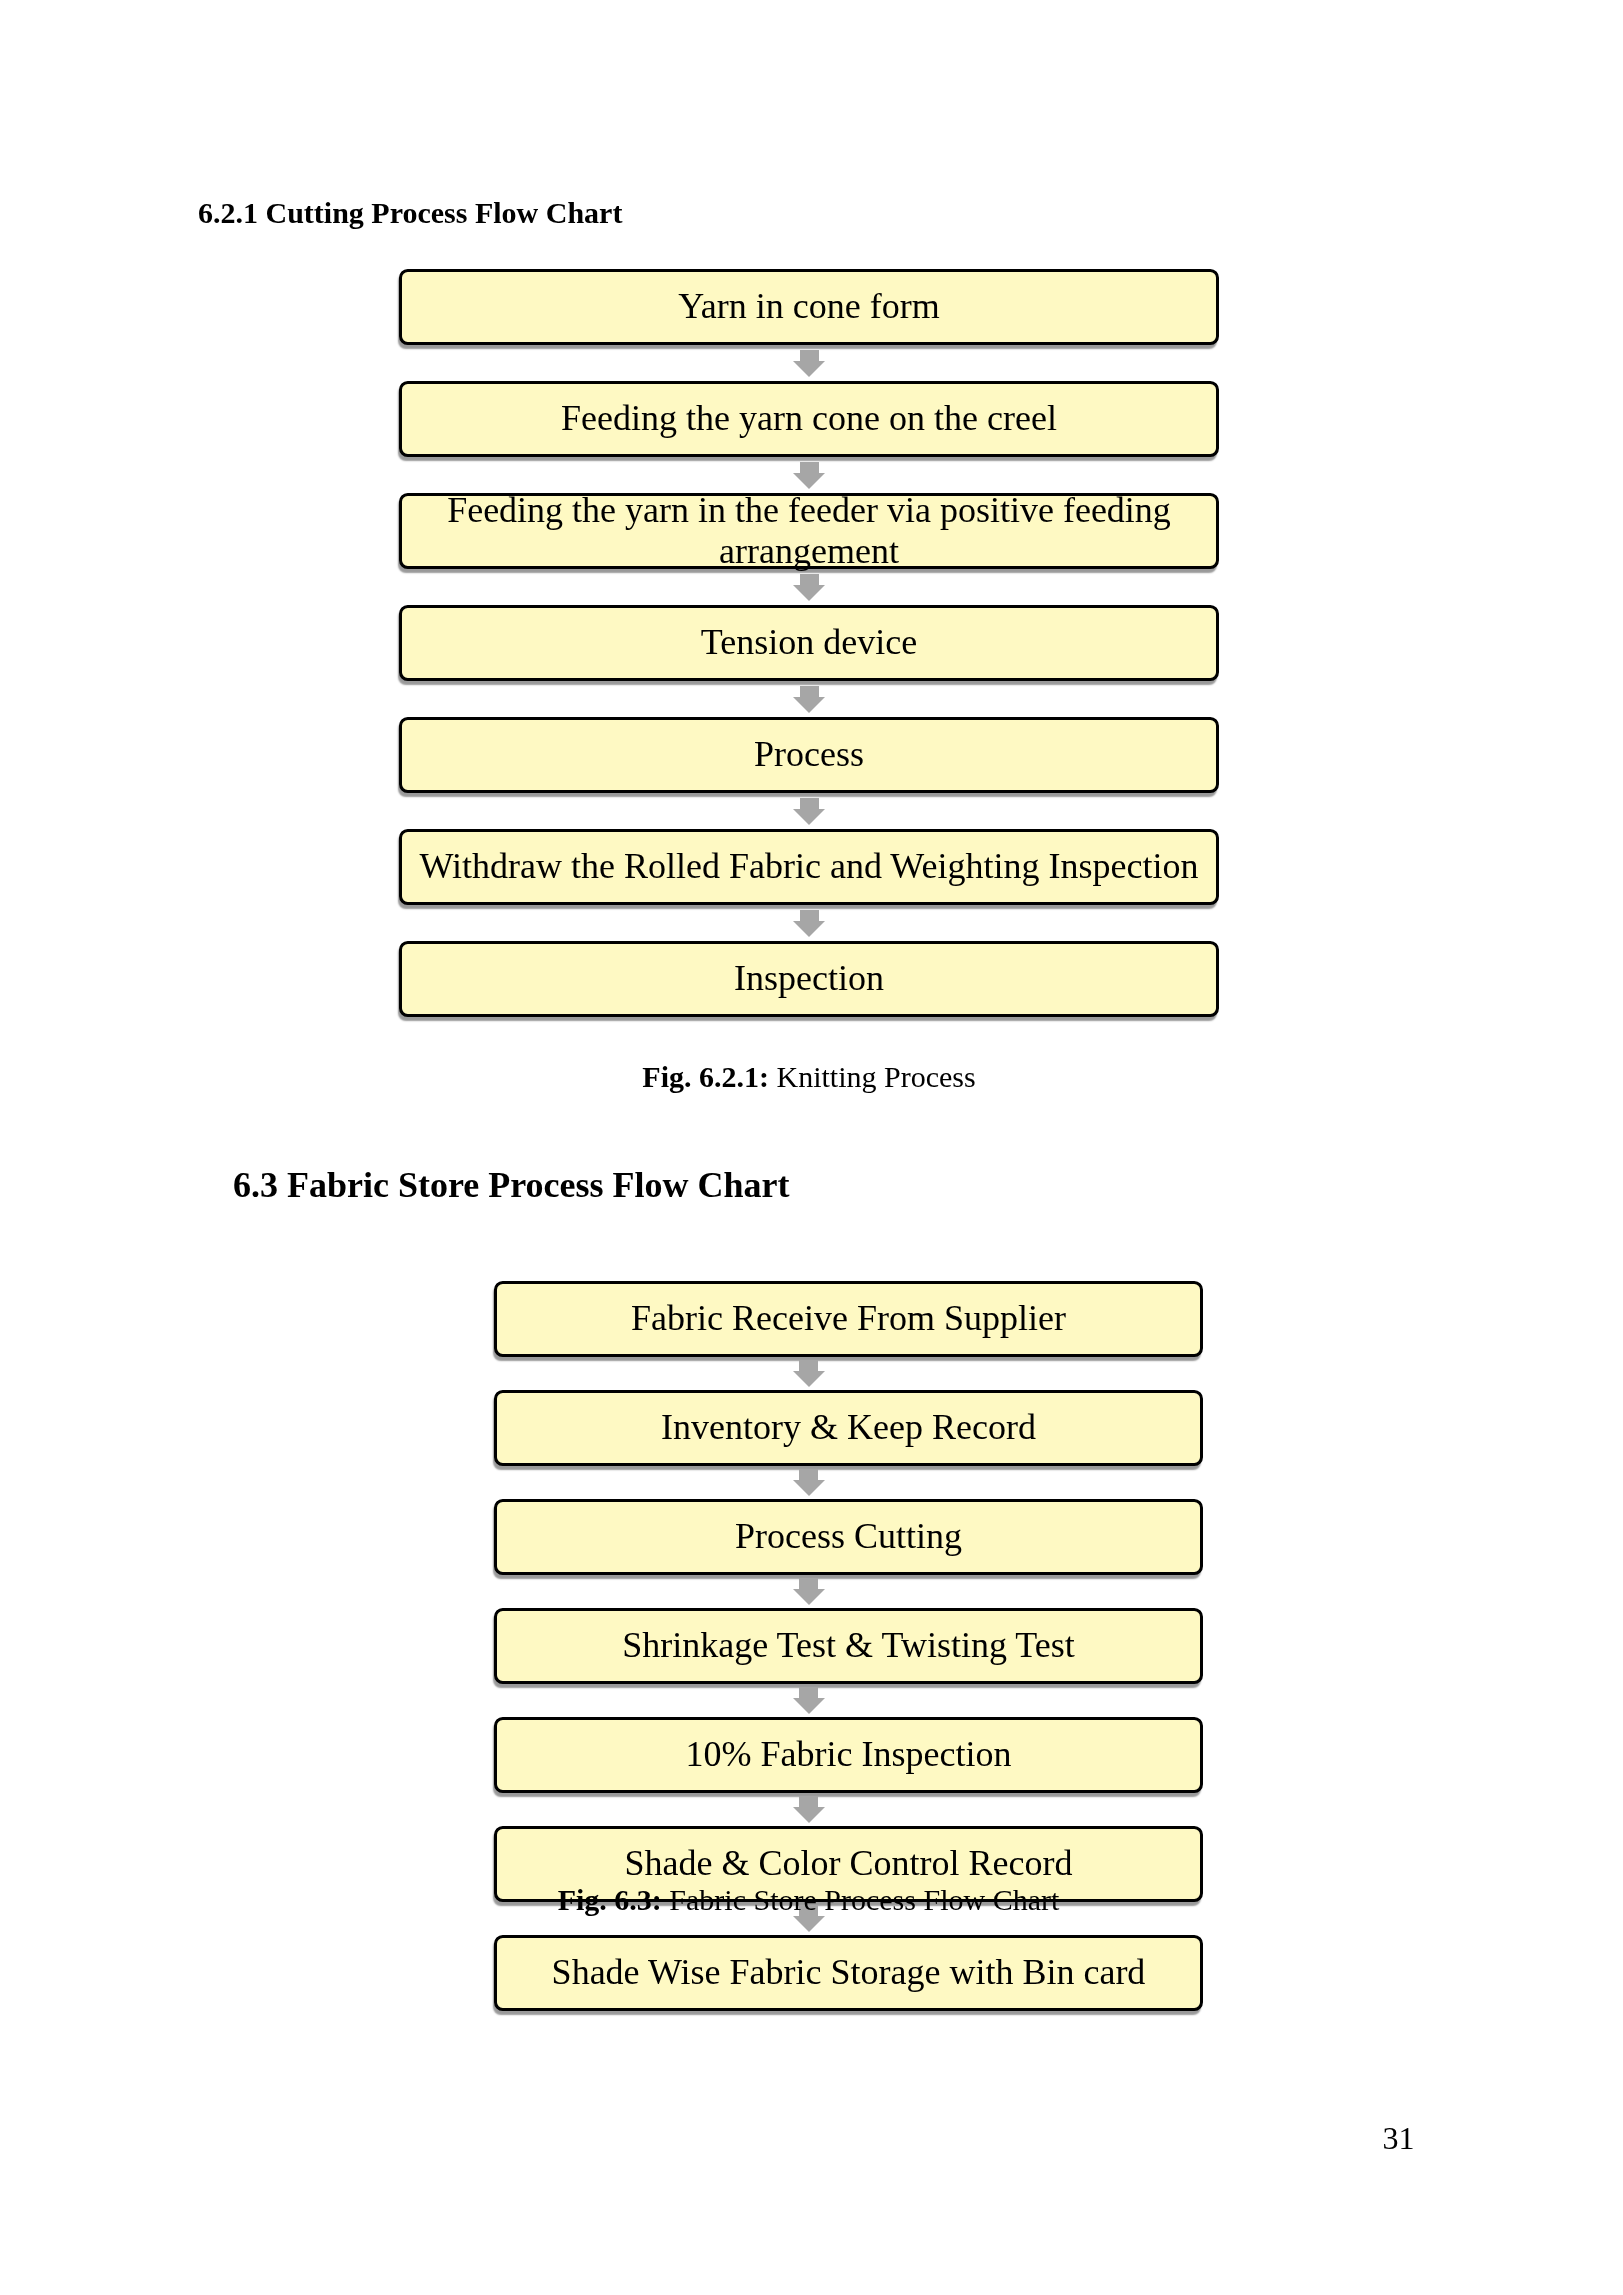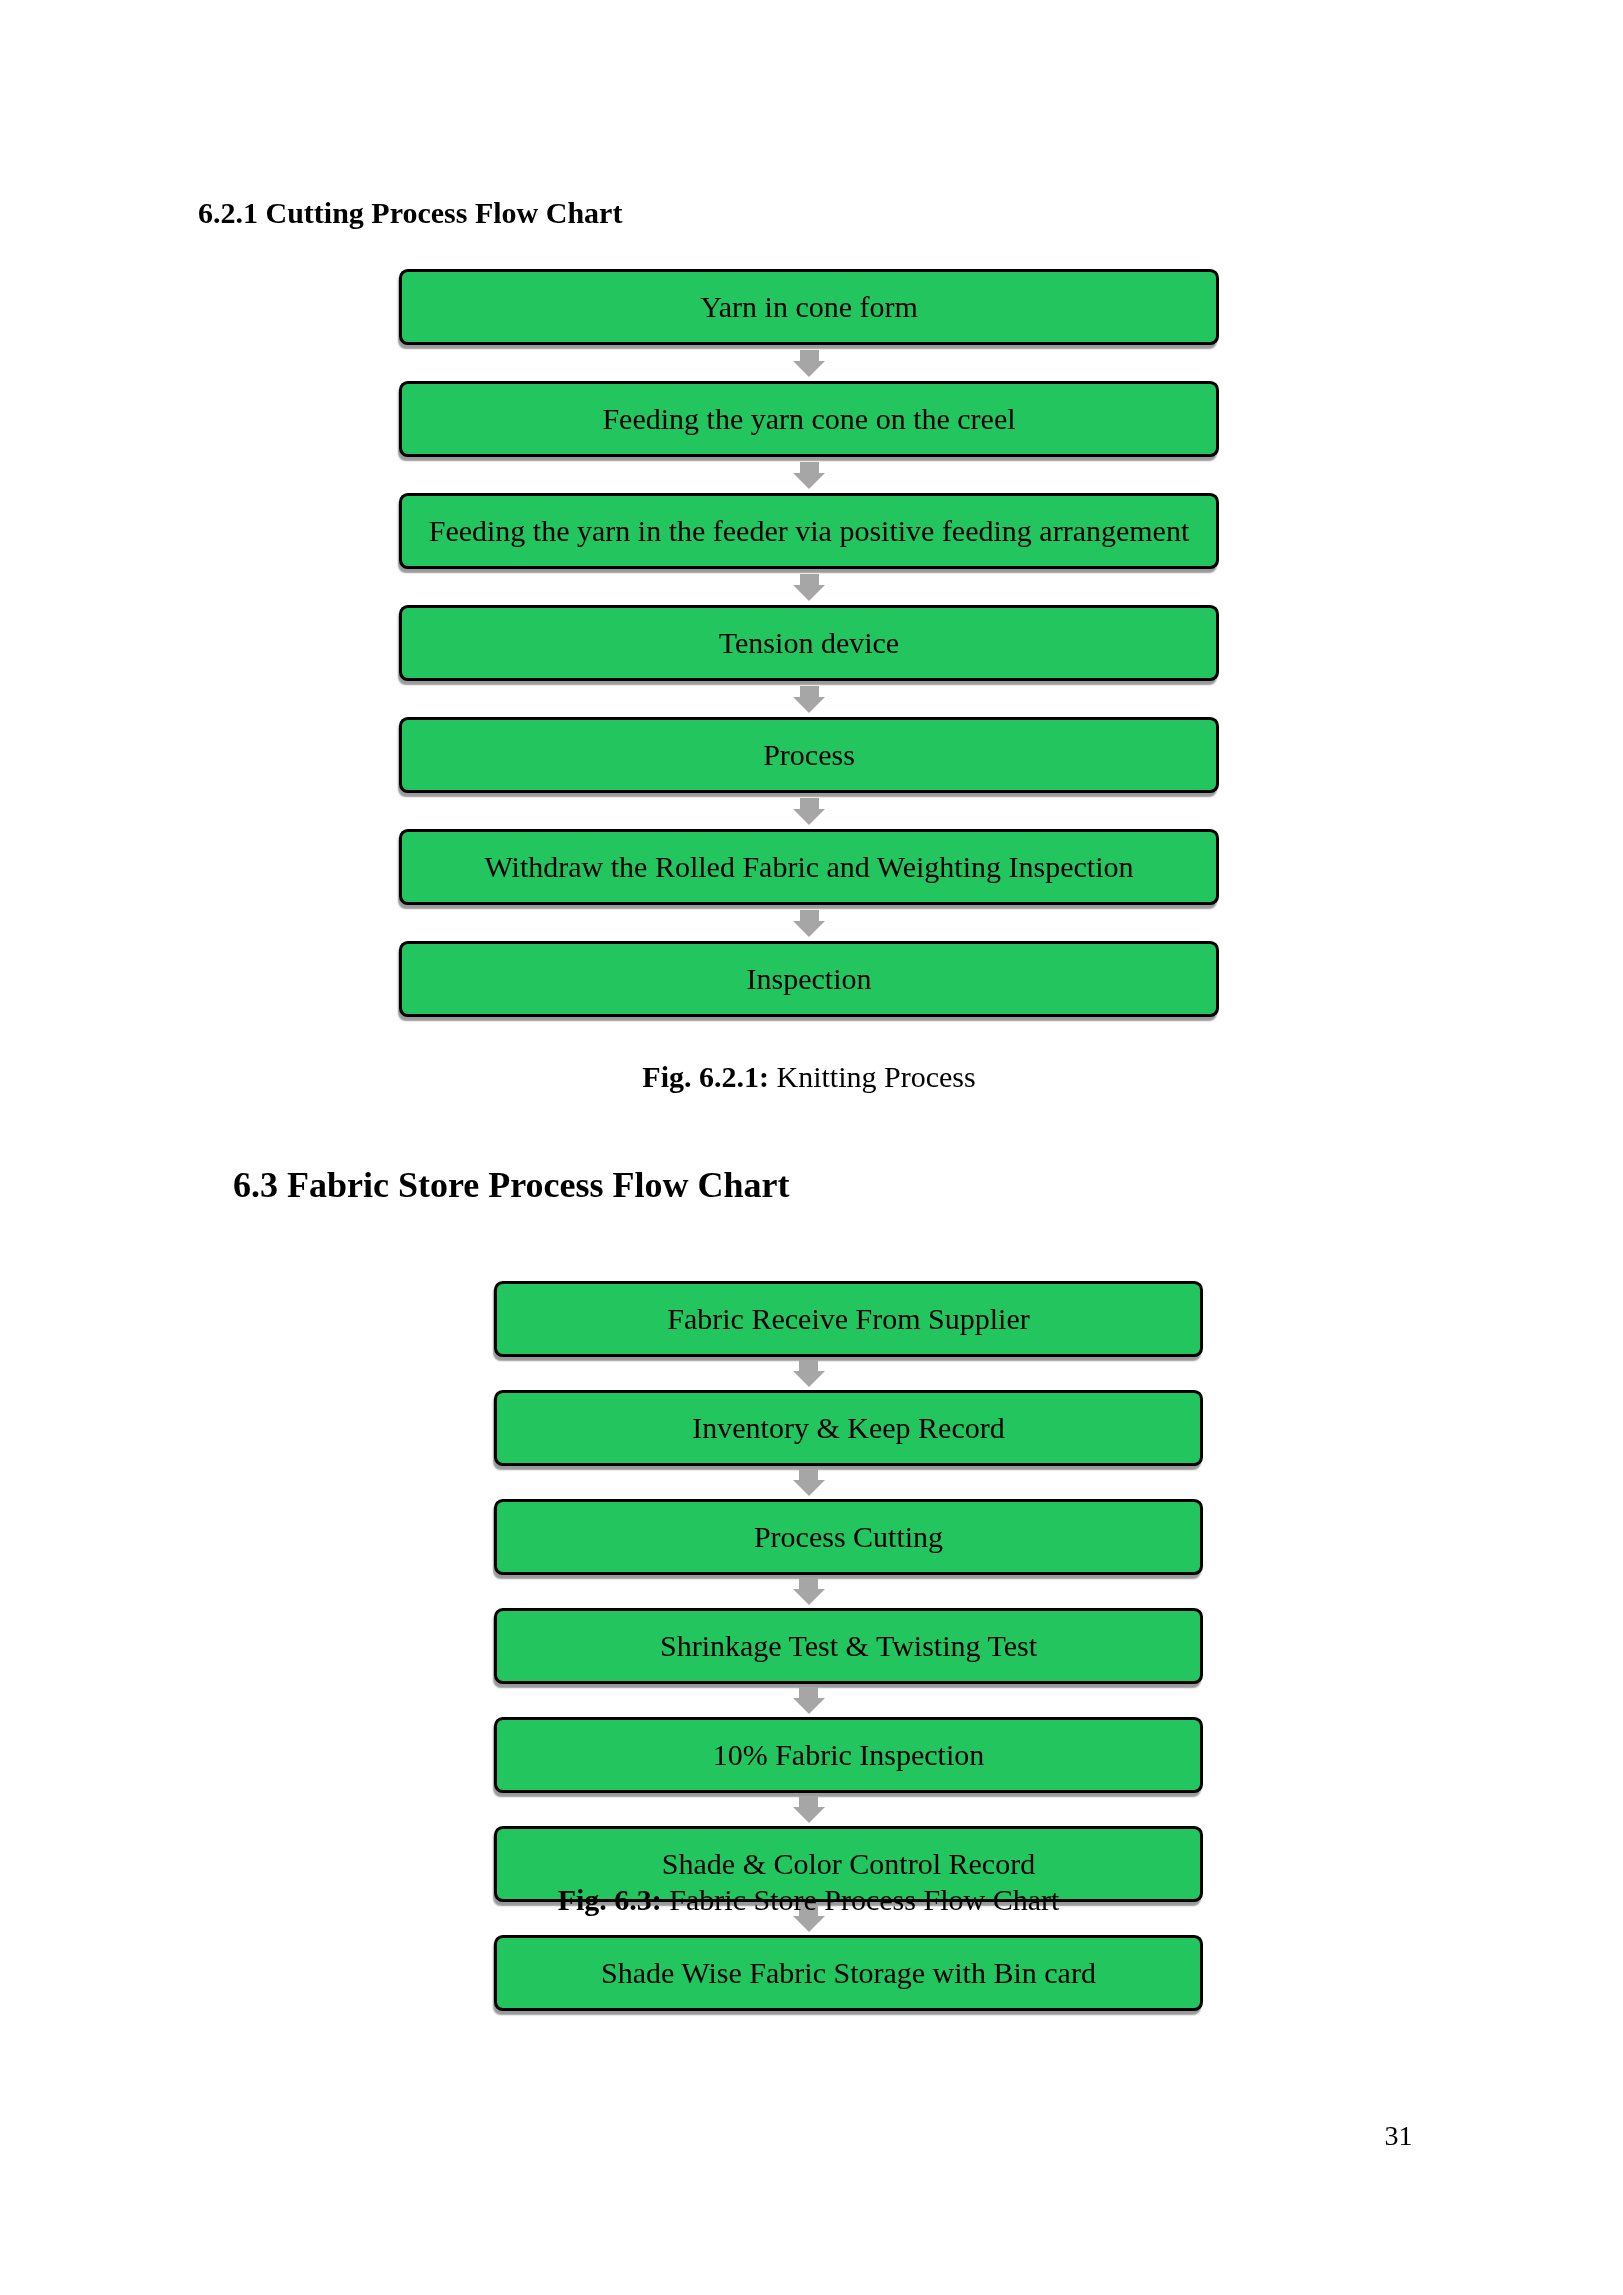--- a/index.html
+++ b/index.html
@@ -38,26 +38,26 @@
   
   .chart { position: absolute; display: flex; flex-direction: column; }
   .chart1 { left: 399px; top: 269px;  width: 820px; }
   .chart2 { left: 454px; top: 1281px; width: 709px;  }
 
   .box {
     box-sizing: border-box;
     width: 100%;
     border: 3.2px solid var(--border, #000);
     border-radius: 8.7px;
-    background: #22c55e;
+    background: #fef9c3;
     display: flex;
     align-items: center;
     justify-content: center;
     text-align: center;
-    font-size: 30px;
+    font-size: 36px;
     line-height: 1.15;
     box-shadow: -1.6px 4px 1.6px -0.8px rgba(0,0,0,0.40);
   }
   .chart1 .box { height: 76px; }
   .chart2 .box { height: 76px; margin-left: 40px; }
 
   .arrow-slot {
     display: flex;
     flex-direction: column;
     align-items: center;
@@ -90,21 +90,21 @@
   .caption2 { left: 454px; width: 709px;  top: 1882px; }
   .caption .fig-label { font-weight: bold; }
 
   
   .page-number {
     position: absolute;
     left: 1347px;
     top: 2120px;
     width: 103px;
     text-align: center;
-    font-size: 28px;
+    font-size: 32px;
   }
 </style>
 </head>
 <body>
 
 <div class="page">
 
   <div class="h1">6.2.1 Cutting Process Flow Chart</div>
 
   <div class="chart chart1">

